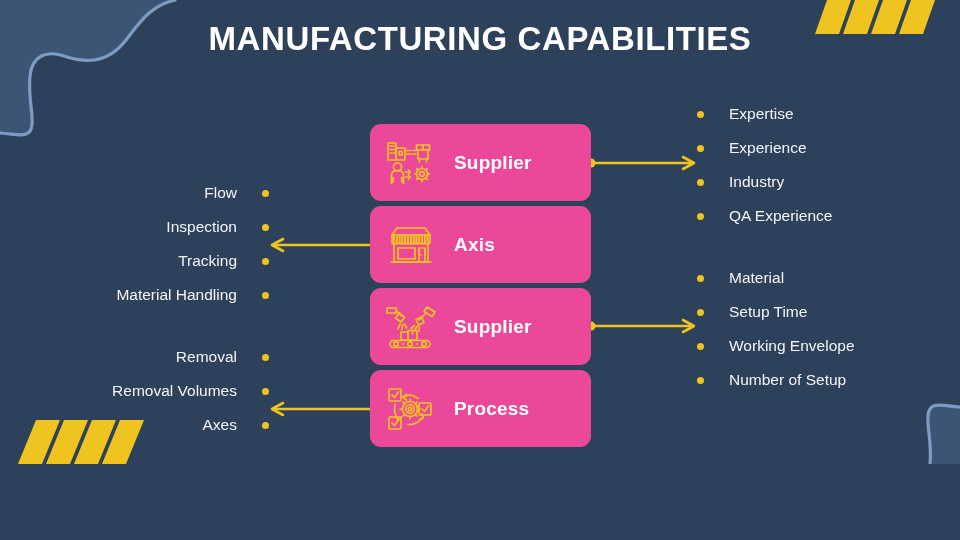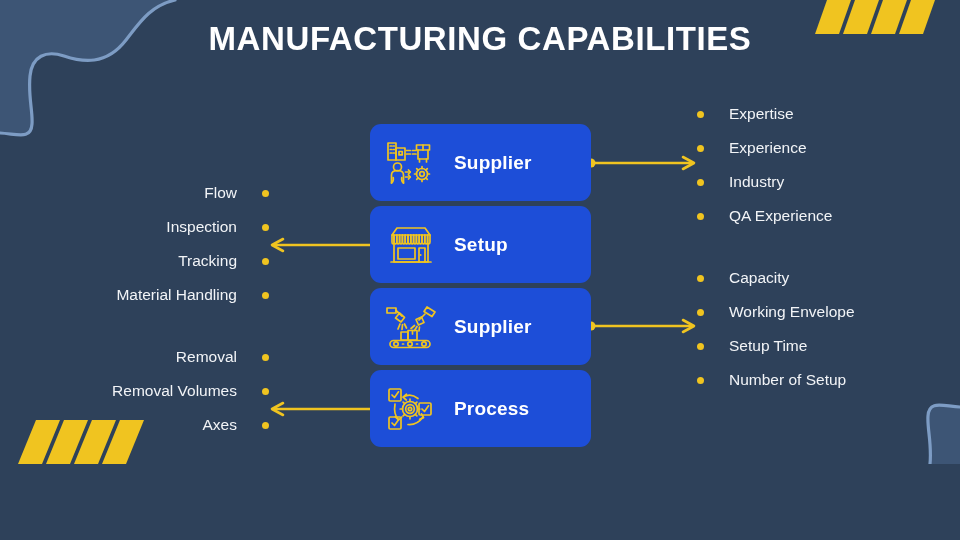--- a/index.html
+++ b/index.html
@@ -29,21 +29,21 @@
     font-weight:bold;
     letter-spacing:.6px;
     white-space:nowrap;
   }
 
   
   .cards{position:absolute;left:370px;top:124px;width:221px;}
   .card{
     position:relative;
     width:221px;height:77px;
-    background:#1d4ed8;
+    background:#ec4899;
     border-radius:11px;
     margin-bottom:5px;
     display:flex;align-items:center;
   }
   .card-icon{
     width:62px;height:56px;margin-left:10px;
     display:flex;align-items:center;justify-content:center;
     flex:0 0 auto;
   }
   .card-label{
@@ -224,21 +224,21 @@
 
           <path d="M8 21 L8 39 L42 39 L42 21"></path>
           <line x1="5" y1="39" x2="45" y2="39"></line>
 
           <rect x="12" y="25" width="17" height="11"></rect>
 
           <path d="M33 39 L33 25 L39 25 L39 39"></path>
           <circle cx="34.7" cy="32" r="0.9" fill="#f0c420" stroke="none"></circle>
         </svg>
       </div>
-      <div class="card-label">Setup</div>
+      <div class="card-label">Axis</div>
     </div>
 
     <div class="card">
       <div class="card-icon">
         <svg width="52" height="46" viewBox="0 0 52 46" fill="none" stroke="#f0c420" stroke-width="1.7" stroke-linecap="round" stroke-linejoin="round">
 
           <path d="M2 4 L11 4 L11 9 L2 9 Z"></path>
           <path d="M11 6.5 L17 12"></path>
           <path d="M14.5 9 L10.5 14 L16 18 L19.5 13.5 Z"></path>
 
@@ -347,29 +347,29 @@
     </div>
     <div class="b-row">
       <span class="dot"></span>
       <span class="b-txt">QA Experience</span>
     </div>
   </div>
 
   <div class="bullets right" id="right-group-b">
     <div class="b-row">
       <span class="dot"></span>
-      <span class="b-txt">Capacity</span>
+      <span class="b-txt">Material</span>
+    </div>
+    <div class="b-row">
+      <span class="dot"></span>
+      <span class="b-txt">Setup Time</span>
     </div>
     <div class="b-row">
       <span class="dot"></span>
       <span class="b-txt">Working Envelope</span>
     </div>
     <div class="b-row">
       <span class="dot"></span>
-      <span class="b-txt">Setup Time</span>
-    </div>
-    <div class="b-row">
-      <span class="dot"></span>
       <span class="b-txt">Number of Setup</span>
     </div>
   </div>
 
 </div>
 
 </body></html>

